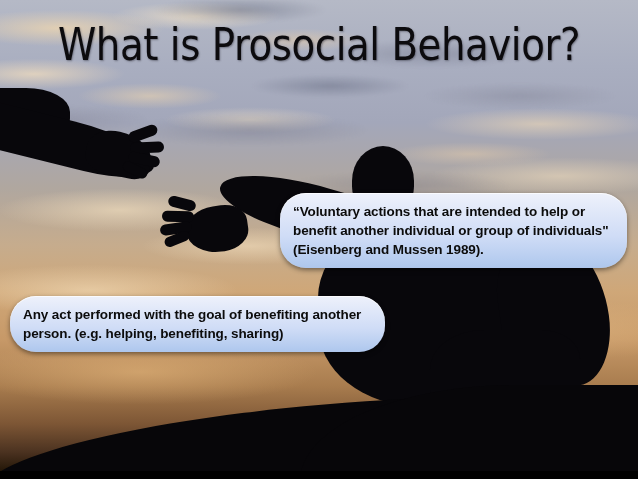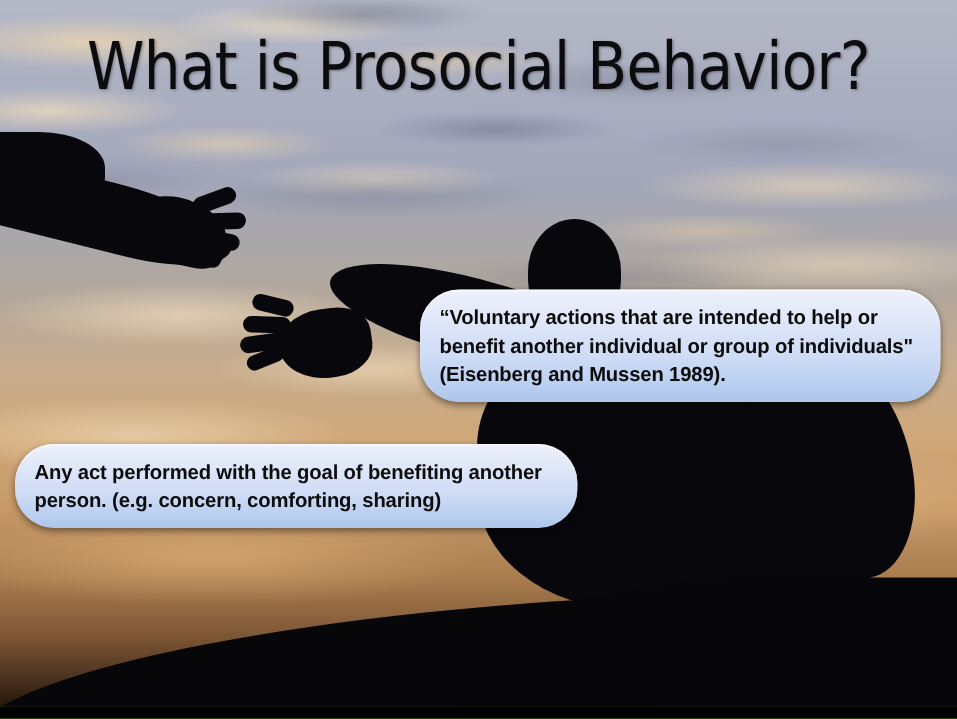--- a/index.html
+++ b/index.html
@@ -263,16 +263,16 @@
     <div class="sil person-leg"></div>
 
     <div class="sil ground"></div>
     <div class="sil ground2"></div>
   </div>
 
   <div class="title">What is Prosocial Behavior?</div>
 
   <div class="callout" id="box-quote">“Voluntary actions that are intended to help or benefit another individual or group of individuals" (Eisenberg and Mussen 1989).</div>
 
-  <div class="callout" id="box-anyact">Any act performed with the goal of benefiting another person. (e.g. concern, comforting, sharing)</div>
+  <div class="callout" id="box-anyact">Any act performed with the goal of benefiting another person. (e.g. helping, benefiting, sharing)</div>
 
 
 </div>
 
 </body></html>

